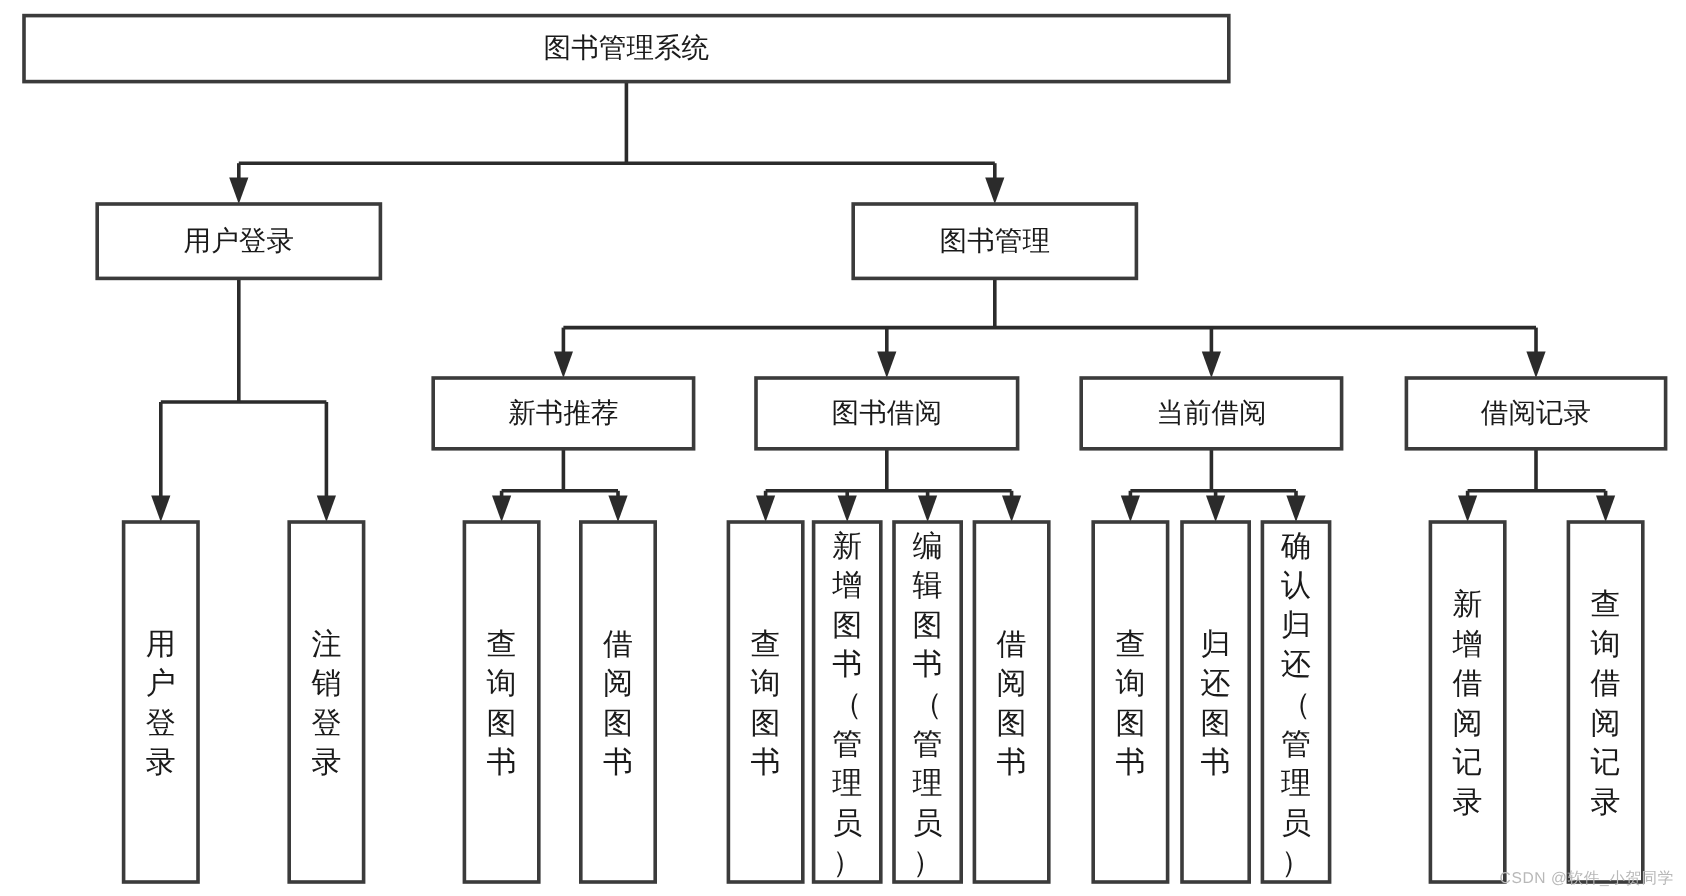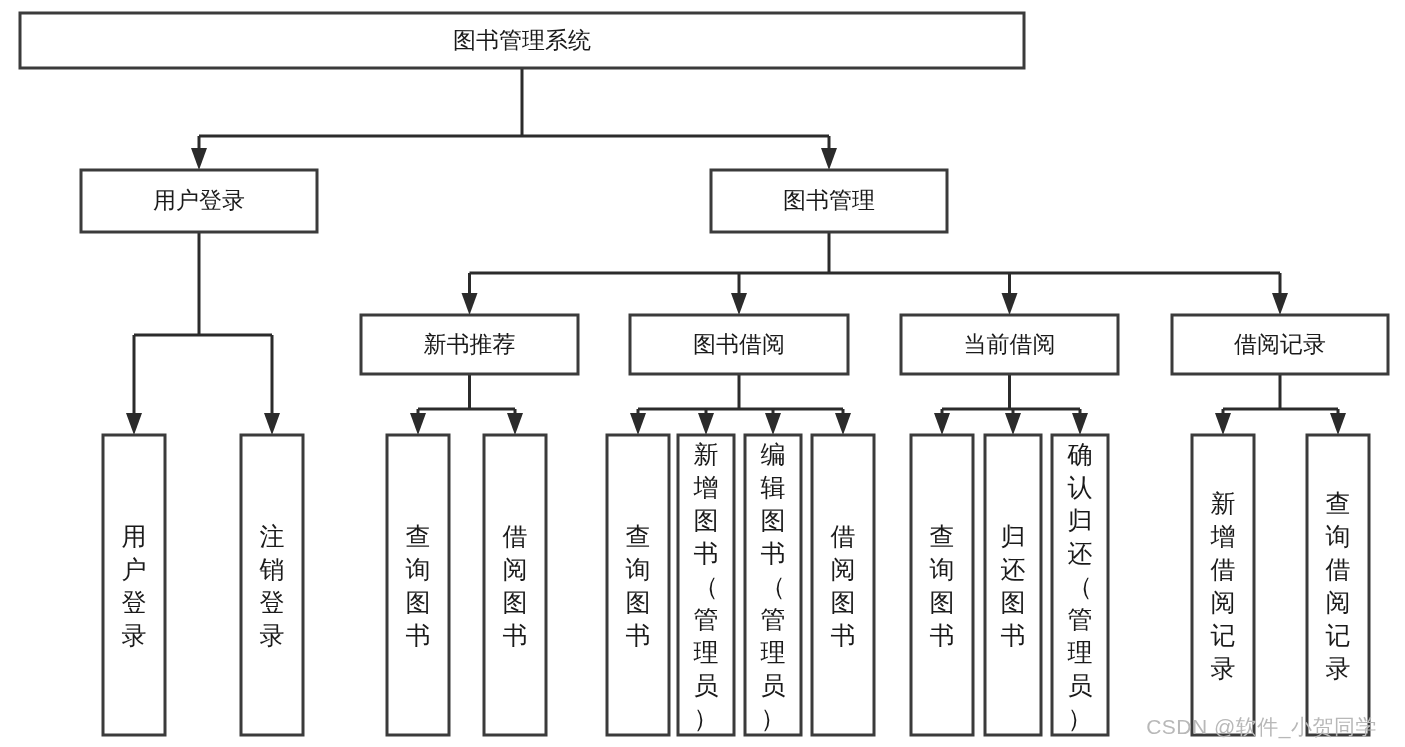--- a/index.html
+++ b/index.html
@@ -44,24 +44,24 @@
     dominant-baseline: middle;
   }
   .leaf-label {
     fill: #1a1a1a;
     font-family: "Liberation Sans", "DejaVu Sans", sans-serif;
     font-size: 25px;
     text-anchor: middle;
   }
   .watermark {
     position: absolute;
-    right: 28px;
+    right: 10px;
     bottom: 6px;
     font-family: "Liberation Sans", "DejaVu Sans", sans-serif;
-    font-size: 21px;
+    font-size: 13px;
     color: #b8b8b8;
     white-space: nowrap;
     letter-spacing: 0.5px;
   }
 </style>
 </head>
 <body>
 
 <div id="page">
 

